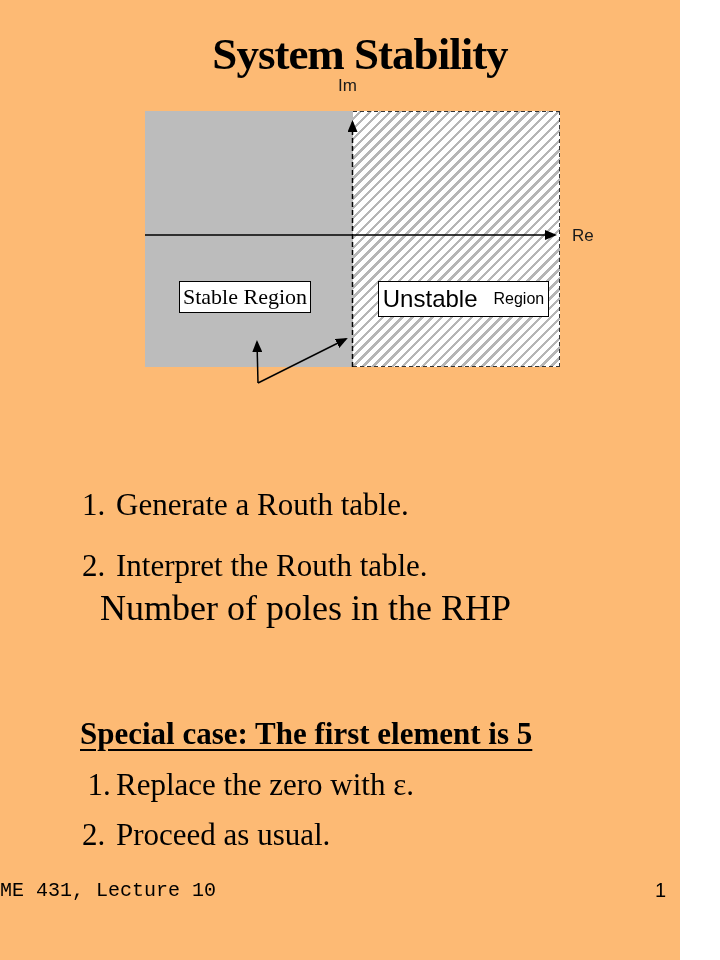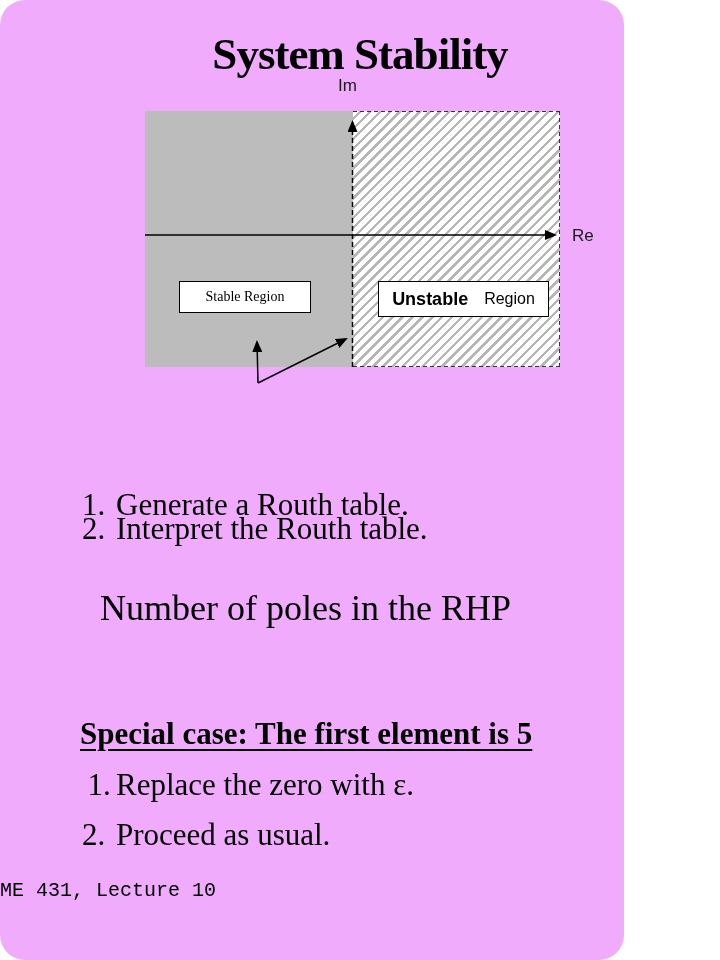--- a/index.html
+++ b/index.html
@@ -1,18 +1,18 @@
 <!DOCTYPE html>
 <html><head>
 <meta charset="utf-8">
 <style>
   html,body { margin:0; padding:0; background:#fff; }
   .slide {
-    position:relative; width:624px; height:960px; background:#f0abfc;
-    font-family:"Liberation Serif", serif; color:#000; overflow:hidden;border-radius:25px;
+    position:relative; width:680px; height:960px; background:#fdba74;
+    font-family:"Liberation Serif", serif; color:#000; overflow:hidden;
   }
   .abs { position:absolute; }
 
   .title {
     left:10px; top:28px; width:700px; text-align:center;
     font-size:45px; font-weight:bold; letter-spacing:-1px;
   }
 
   .axis-label { font-family:"Liberation Sans", sans-serif; font-size:17px; color:#1a1a1a; }
   .im-label { left:338px; top:76px; }
@@ -23,42 +23,42 @@
   }
   .hatch-region {
     left:353px; top:111px; width:207px; height:256px;
     background:repeating-linear-gradient(135deg, #ffffff 0px, #ffffff 4.5px, #b6b6b6 4.5px, #b6b6b6 7px);
   }
 
   .region-box {
     background:#ffffff; border:1px solid #000;
     display:flex; align-items:center; justify-content:center;
   }
-  .stable-box { left:179px; top:281px; width:130px; height:30px; font-size:14px; }
+  .stable-box { left:179px; top:281px; width:130px; height:30px; font-size:22px; }
   .unstable-box {
     left:378px; top:281px; width:169px; height:34px;
     font-family:"Liberation Sans", sans-serif;
   }
-  .unstable-main { font-size:18px;font-weight:bold; }
+  .unstable-main { font-size:24px; }
   .unstable-sub  { font-size:16px; margin-left:16px; }
 
   .marginal-label { left:152px; top:389px; font-size:21px; }
 
   .heading {
     font-size:31px; font-weight:bold;
     text-decoration:underline; text-decoration-thickness:2px; text-underline-offset:5px;
     white-space:nowrap;
   }
   .h1 { left:76px; top:436px; }
   .h2 { left:80px; top:716px; }
 
   .li { font-size:31px; white-space:nowrap; }
   .li .num { display:inline-block; width:34px; }
   .i1 { left:82px; top:487px; }
-  .i2 { left:82px; top:511px; }
+  .i2 { left:82px; top:548px; }
   .i3 { left:82px; top:767px;text-align:center; }
   .i4 { left:82px; top:817px; }
 
   .note { font-size:36px; white-space:nowrap; }
   .n1 { left:100px; top:587px; }
   .n2 { left:108px; top:638px; }
 
   .footer-center {
     left:0; top:879px; width:720px; 
     font-family:Liberation Mono, monospace; font-size:20px;

